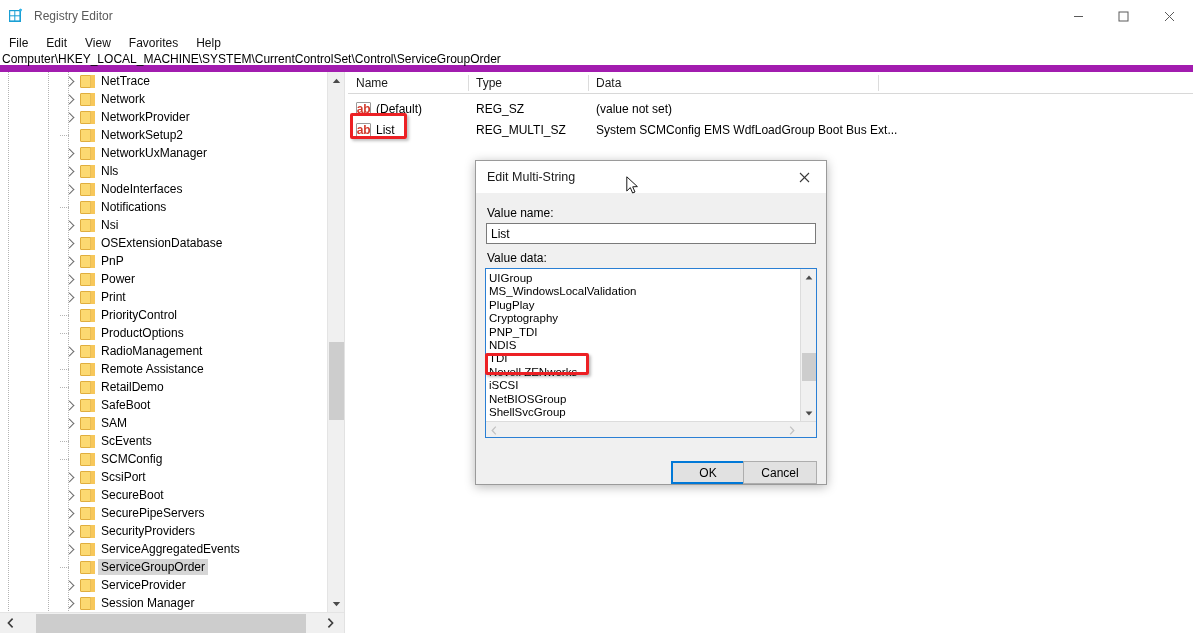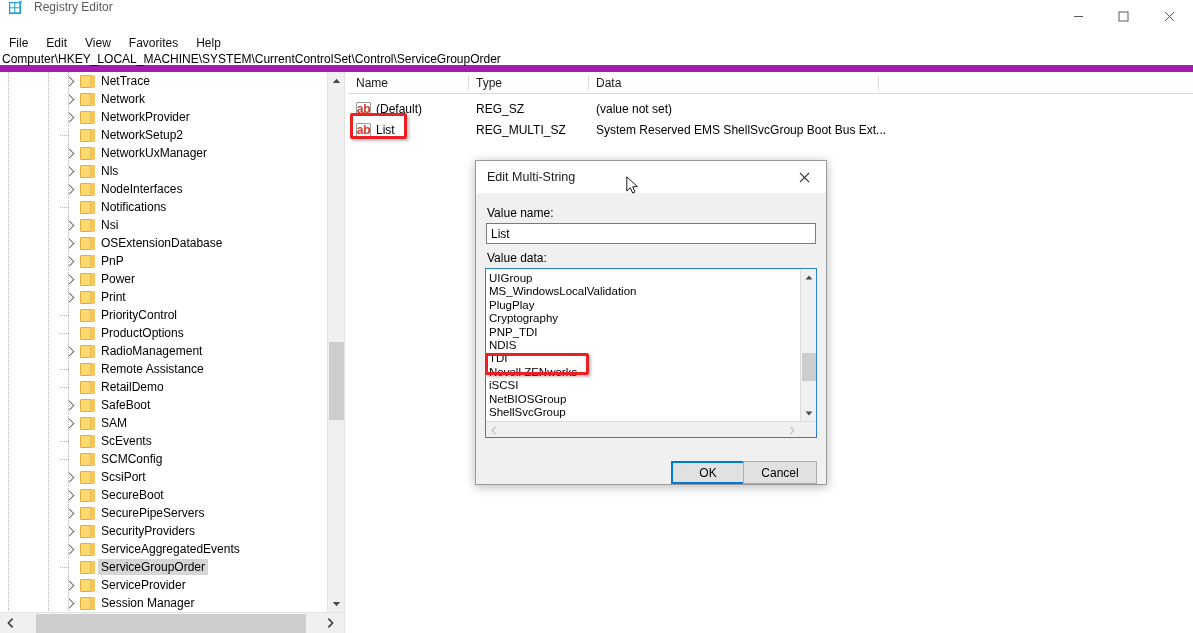--- a/index.html
+++ b/index.html
@@ -12,21 +12,21 @@
     font-size: 12px;
     color: #000000;
     -webkit-font-smoothing: antialiased;
   }
   #app { position: relative; width: 1193px; height: 633px; background:#fff; }
 
   
   .titlebar {
     position: absolute; left:0; top:0; width:1193px; height:32px;
     background:#ffffff;
-    display:flex; 
+    display:flex; align-items:center;
   }
   .app-icon { margin-left:8px; width:16px; height:16px; position:relative; }
   .title-text {
     margin-left:10px; font-size:12px; color:#5a5a5a;
     font-family:"Liberation Sans", sans-serif;
   }
   .win-btns { position:absolute; right:0; top:0; height:32px; display:flex; }
   .win-btn {
     width:45px; height:32px; display:flex; align-items:center; justify-content:center;
     color:#6b6b6b; font-size:13px; line-height:1;
@@ -506,21 +506,21 @@
     </div>
 
     <div class="list-row" style="top:47px;">
       <div class="name">
         <span class="abicon">
             <span>ab</span>
           </span>
         <span>List</span>
       </div>
       <div class="type">REG_MULTI_SZ</div>
-      <div class="data">System Reserved EMS ShellSvcGroup Boot Bus Ext...</div>
+      <div class="data">System SCMConfig EMS WdfLoadGroup Boot Bus Ext...</div>
     </div>
   </div>
 
   <div class="annot" style="left:350px; top:113px; width:57px; height:26px;"></div>
 
   <div class="dialog">
     <div class="dlg-title">
       <div class="t">Edit Multi-String</div>
       <div class="dlg-close">
         <svg width="11" height="11" viewBox="0 0 11 11">

